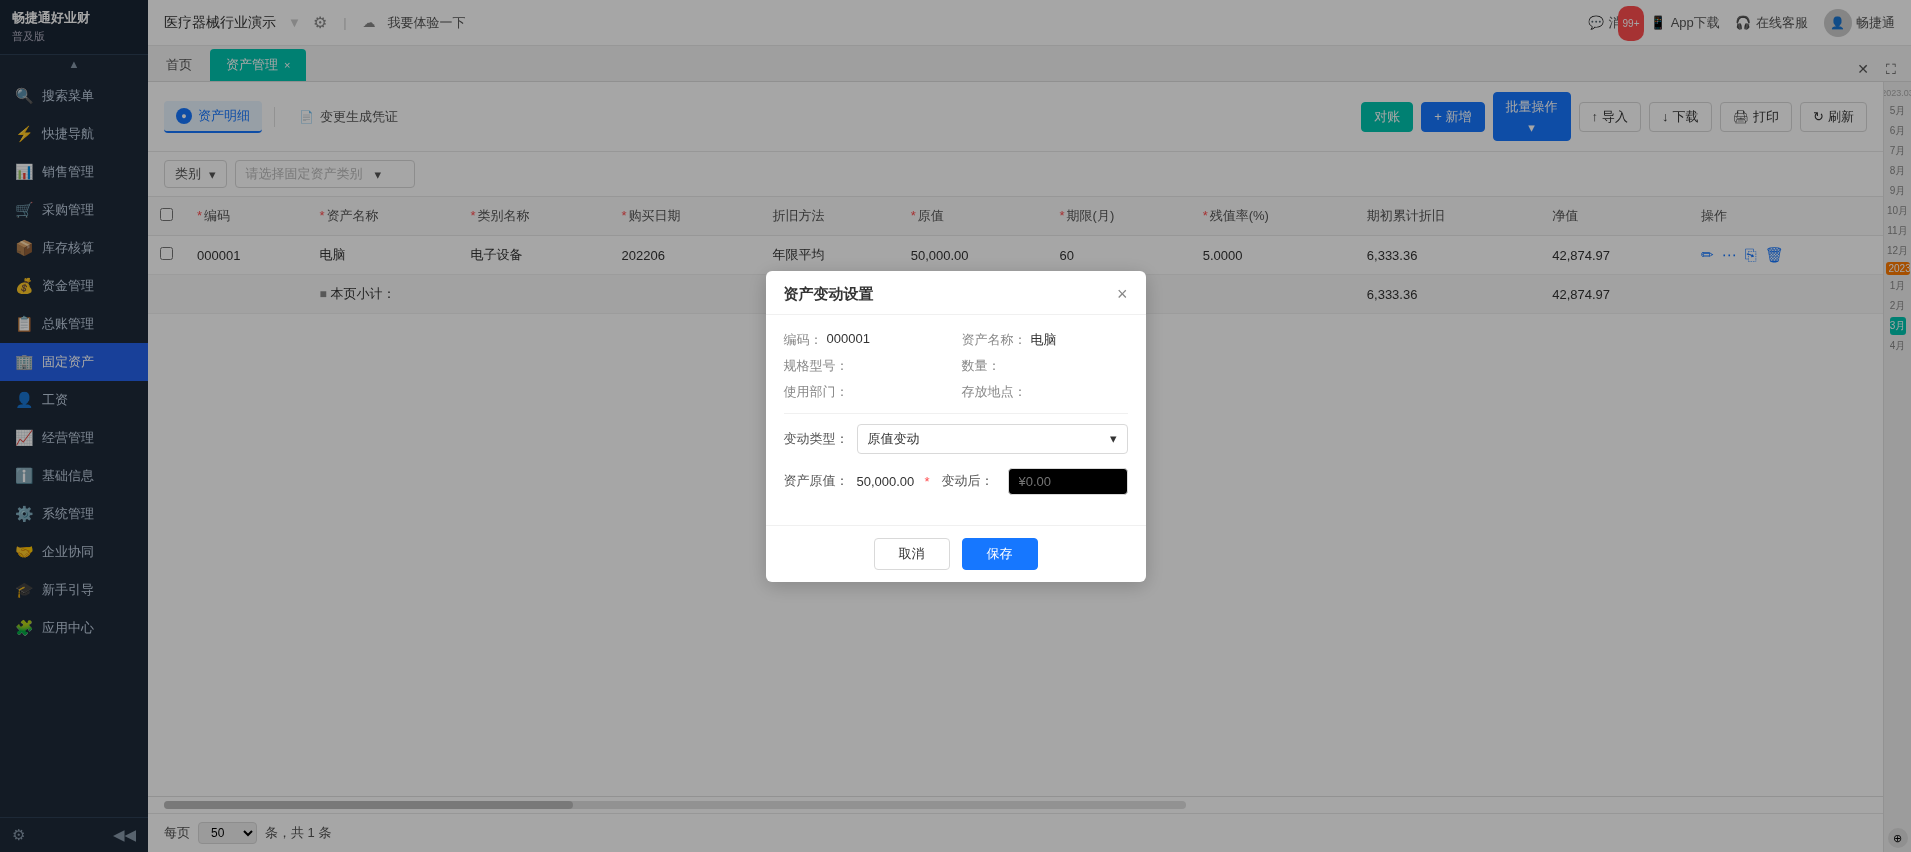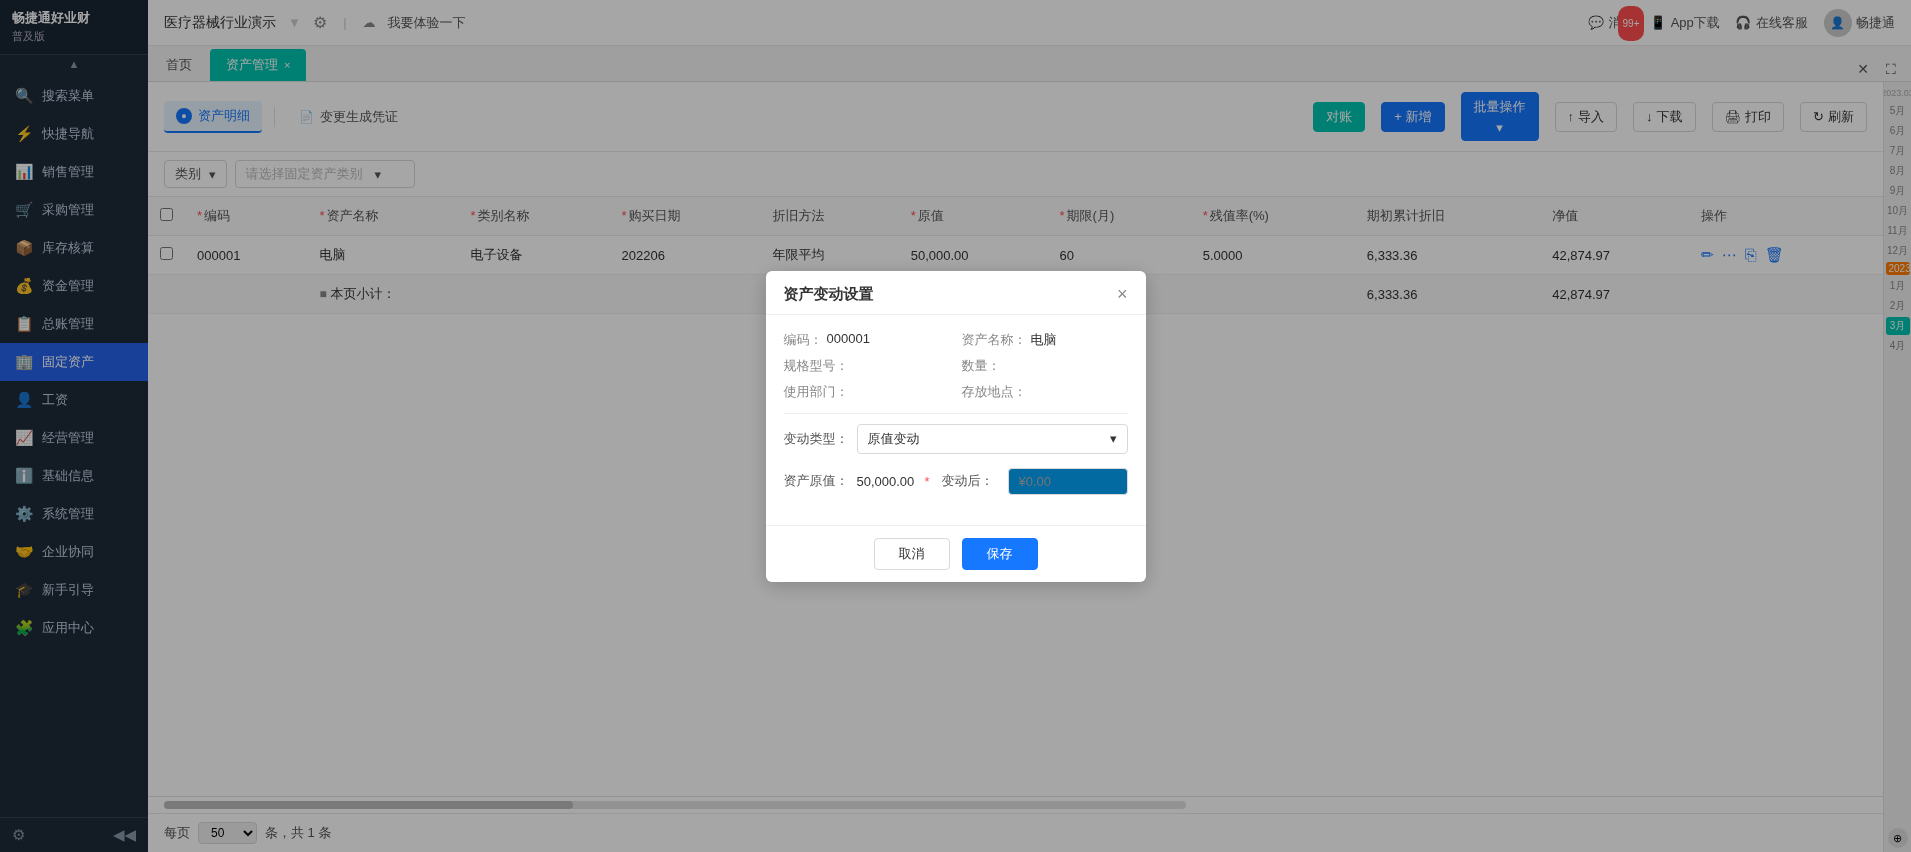--- a/index.html
+++ b/index.html
@@ -46,21 +46,21 @@
     
     .content { flex: 1; overflow: hidden; display: flex; position: relative; }
     .page-content { flex: 1; background: #f0f2f5; overflow: hidden; display: flex; flex-direction: column; }
 
     
     .page-toolbar { background: #fff; padding: 10px 16px; display: flex; align-items: center; gap: 8px; border-bottom: 1px solid #e8e8e8; flex-shrink: 0; }
     .toolbar-tab { display: flex; align-items: center; gap: 6px; padding: 6px 12px; cursor: pointer; border-radius: 4px; font-size: 13px; color: #555; }
     .toolbar-tab.active { background: #e8f4ff; color: #1677ff; border-bottom: 2px solid #1677ff; }
     .toolbar-tab-icon { width: 16px; height: 16px; background: #1677ff; border-radius: 50%; display: flex; align-items: center; justify-content: center; }
     .toolbar-sep { width: 1px; height: 20px; background: #e0e0e0; margin: 0 4px; }
-    .toolbar-right { margin-left: auto; display: flex; align-items: center; gap: 16px; }
+    .toolbar-right { margin-left: auto; display: flex; align-items: center; gap: 8px; }
     .btn { padding: 5px 12px; border-radius: 4px; font-size: 13px; cursor: pointer; border: 1px solid #d9d9d9; background: #fff; color: #333; display: flex; align-items: center; gap: 4px; }
     .btn-primary { background: #1677ff; color: #ffffff; border-color: #1677ff; }
     .btn-teal { background: #00c5b0; color: #fff; border-color: #00c5b0; }
     .btn-default { background: #fff; color: #333; border: 1px solid #d9d9d9; }
     .btn-dropdown { background: #1677ff; color: #fff; border-color: #1677ff; flex-direction: column; }
 
     
     .filter-bar { background: #fff; padding: 8px 16px; display: flex; align-items: center; gap: 8px; border-bottom: 1px solid #e8e8e8; flex-shrink: 0; }
     .filter-select { display: flex; align-items: center; gap: 4px; padding: 4px 10px; border: 1px solid #d9d9d9; border-radius: 4px; color: #555; cursor: pointer; font-size: 13px; background: #fff; }
 
@@ -74,39 +74,39 @@
     .required-mark { color: #ff4d4f; margin-right: 2px; }
     .subtotal-row td { background: #f9f9f9; font-weight: 500; }
 
     
     .pagination { background: #fff; padding: 8px 16px; display: flex; align-items: center; gap: 8px; border-top: 1px solid #e8e8e8; font-size: 13px; color: #555; flex-shrink: 0; }
     .page-size-select { border: 1px solid #d9d9d9; border-radius: 4px; padding: 2px 8px; font-size: 12px; }
 
     
     .right-scroll { width: 28px; background: #f0f0f0; display: flex; flex-direction: column; align-items: center; padding: 4px 0; gap: 2px; border-left: 1px solid #e0e0e0; overflow: hidden; flex-shrink: 0; }
     .scroll-month { font-size: 10px; color: #888; padding: 2px 0; cursor: pointer; text-align: center; }
-    .scroll-month.highlight { background: #00c5b0; color: #fff; border-radius: 3px; width: 24px; }
+    .scroll-month.highlight { background: #00c5b0; color: #fff; border-radius: 3px; width: 16px; }
     .scroll-year-badge { background: #ff7b00; color: #fff; border-radius: 3px; padding: 1px 3px; font-size: 10px; width: 24px; text-align: center; }
 
     
     .modal-overlay { position: fixed; inset: 0; background: rgba(0,0,0,0.35); display: flex; align-items: center; justify-content: center; z-index: 1000; }
     .modal { background: #fff; border-radius: 6px; width: 380px; box-shadow: 0 4px 20px rgba(0,0,0,0.2); }
     .modal-header { padding: 14px 18px 10px; display: flex; align-items: center; justify-content: space-between; border-bottom: 1px solid #f0f0f0; }
     .modal-title { font-size: 15px; font-weight: 600; color: #333; }
     .modal-close { cursor: pointer; color: #888; font-size: 18px; line-height: 1; }
     .modal-body { padding: 16px 18px; }
     .modal-info-grid { display: grid; grid-template-columns: 1fr 1fr; gap: 8px 12px; font-size: 13px; margin-bottom: 12px; }
     .modal-info-item { display: flex; gap: 4px; color: #555; }
     .modal-info-label { color: #888; white-space: nowrap; }
     .modal-info-value { color: #333; }
     .modal-divider { border: none; border-top: 1px solid #f0f0f0; margin: 10px 0; }
     .modal-form-row { display: flex; align-items: center; gap: 8px; margin-bottom: 14px; }
     .modal-form-label { color: #555; font-size: 13px; min-width: 60px; text-align: right; flex-shrink: 0; }
     .modal-form-select { flex: 1; display: flex; align-items: center; justify-content: space-between; border: 1px solid #d9d9d9; border-radius: 4px; padding: 5px 10px; cursor: pointer; font-size: 13px; color: #333; }
-    .modal-form-input-box { flex: 1; border: 1px solid #d9d9d9; border-radius: 4px; padding: 5px 10px; font-size: 13px; color: #333; outline: none; background: #0369a1; }
+    .modal-form-input-box { flex: 1; border: 1px solid #d9d9d9; border-radius: 4px; padding: 5px 10px; font-size: 13px; color: #333; outline: none; background: #000000; }
     .modal-footer { padding: 12px 18px; display: flex; align-items: center; justify-content: center; gap: 12px; border-top: 1px solid #f0f0f0; }
     .modal-btn-cancel { padding: 6px 24px; border-radius: 4px; border: 1px solid #d9d9d9; background: #fff; color: #333; cursor: pointer; font-size: 13px; }
     .modal-btn-save { padding: 6px 24px; border-radius: 4px; border: 1px solid #1677ff; background: #1677ff; color: #fff; cursor: pointer; font-size: 13px; }
 
     .checkbox-cell { width: 30px; text-align: center; }
     .action-icons { display: flex; gap: 8px; color: #1677ff; }
     .action-icon { cursor: pointer; font-size: 15px; }
   </style>
 </head>
 <body>

